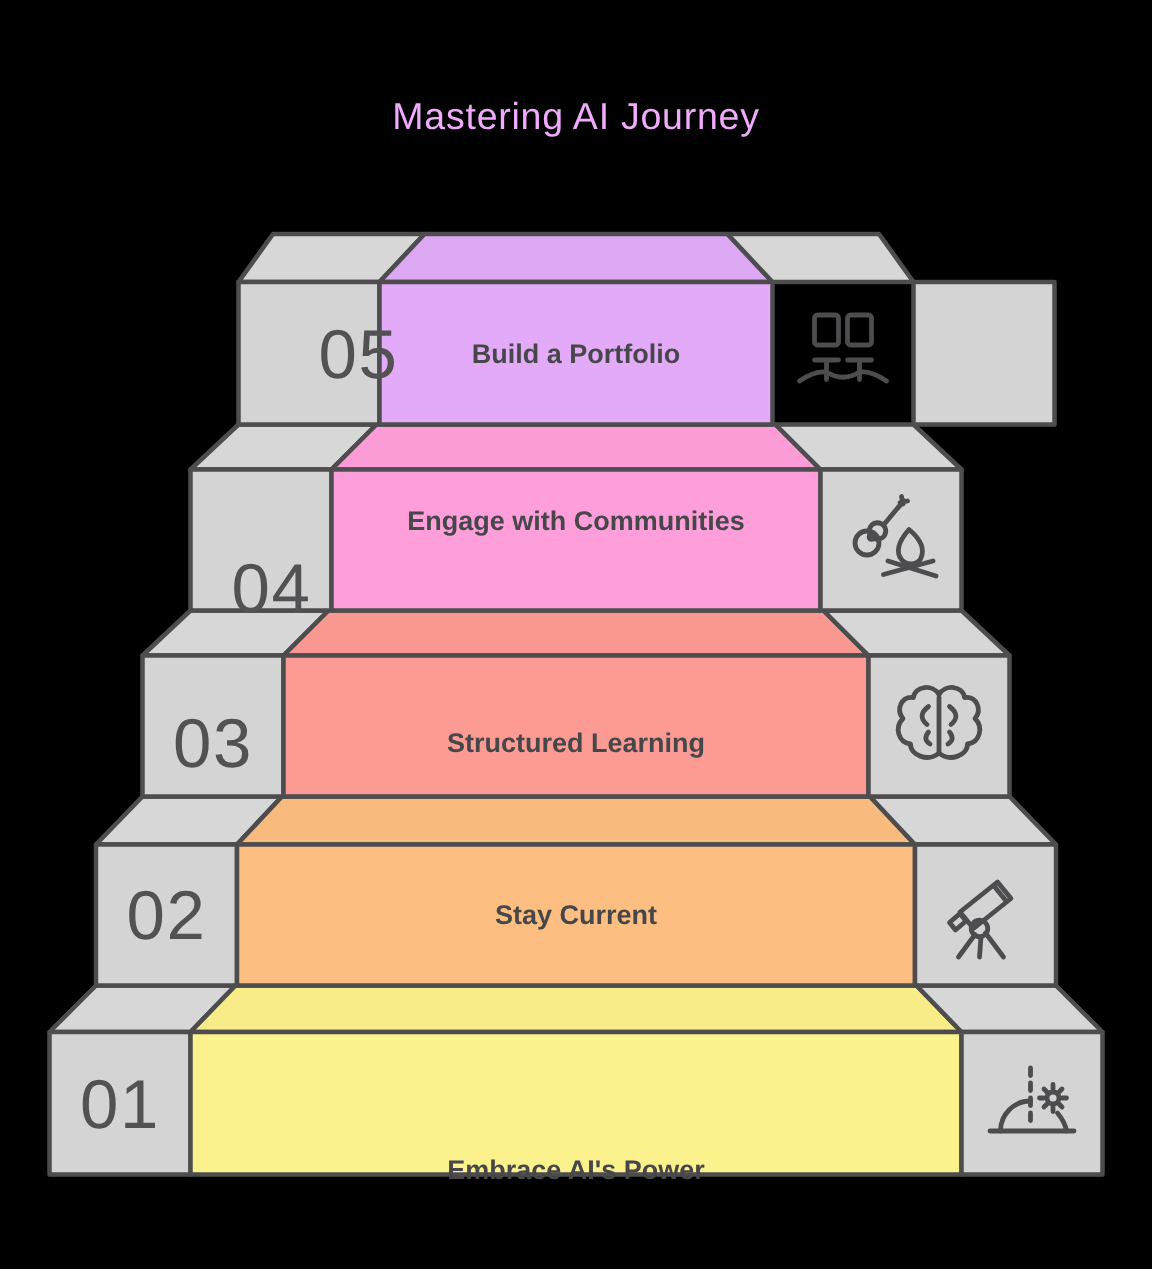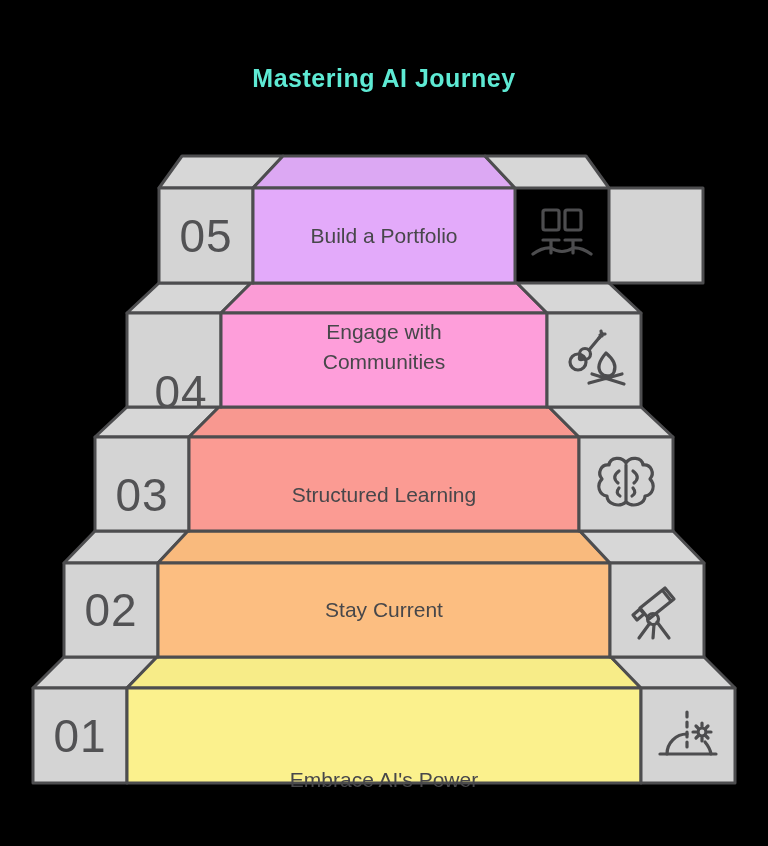--- a/index.html
+++ b/index.html
@@ -7,30 +7,30 @@
     width:768px;height:846px;
     background:#000;
     font-family:"Liberation Sans", sans-serif;
     position:relative;
     overflow:hidden;
   }
   .stage{position:absolute;inset:0;}
   .title{
     position:absolute;left:0;top:64px;width:768px;
     text-align:center;
-    font-size:25px;font-weight:700;letter-spacing:.5px;
-    color:#5eead4;
+    font-size:25px;font-weight:400;letter-spacing:.5px;
+    color:#f0abfc;
   }
   svg.diagram{position:absolute;left:0;top:0;}
   .overlay{position:absolute;display:flex;align-items:center;justify-content:center;text-align:center;}
   .stepnum{
     font-size:46px;font-weight:300;color:#525254;letter-spacing:1px;
   }
   .steplabel{
-    font-size:21px;font-weight:400;color:#47474a;line-height:30px;
+    font-size:18px;font-weight:700;color:#47474a;line-height:30px;
   }
 </style>
 </head>
 <body>
 
 <div class="stage">
 
   <div class="title">Mastering AI Journey</div>
 
   <svg class="diagram" width="768" height="846" viewBox="0 0 768 846">
@@ -119,21 +119,21 @@
         <path d="M4,51 H60"></path>
         <path d="M11,51 A20,20 0 0 1 31,31"></path>
         <path d="M31,9 V48" stroke-dasharray="5,5"></path>
         <circle cx="46" cy="29" r="4"></circle>
         <path d="M46,20 V23 M46,35 V38 M37,29 H40 M52,29 H55 M40,23 l2,2 M50,33 l2,2 M52,23 l-2,2 M42,33 l-2,2"></path>
         <path d="M49,39 Q54,45 55,51"></path>
       </g>
     </g>
   </svg>
 
-  <div class="overlay stepnum" style="left:159px;top:188px;width:94px;height:95px;">05</div>
+  <div class="overlay stepnum" style="left:159px;top:188px;width:94px;height:95px;padding-left:33px;">05</div>
   <div class="overlay steplabel" style="left:253px;top:188px;width:262px;height:95px;">Build a Portfolio</div>
 
   <div class="overlay stepnum" style="left:129px;top:313px;width:104px;height:94px;margin-top:32px;">04</div>
   <div class="overlay steplabel" style="left:264px;top:300px;width:240px;height:94px;">Engage with Communities</div>
 
   <div class="overlay stepnum" style="left:95px;top:437px;width:94px;height:116px;">03</div>
   <div class="overlay steplabel" style="left:189px;top:437px;width:390px;height:116px;">Structured Learning</div>
 
   <div class="overlay stepnum" style="left:64px;top:563px;width:94px;height:94px;">02</div>
   <div class="overlay steplabel" style="left:158px;top:563px;width:452px;height:94px;">Stay Current</div>

